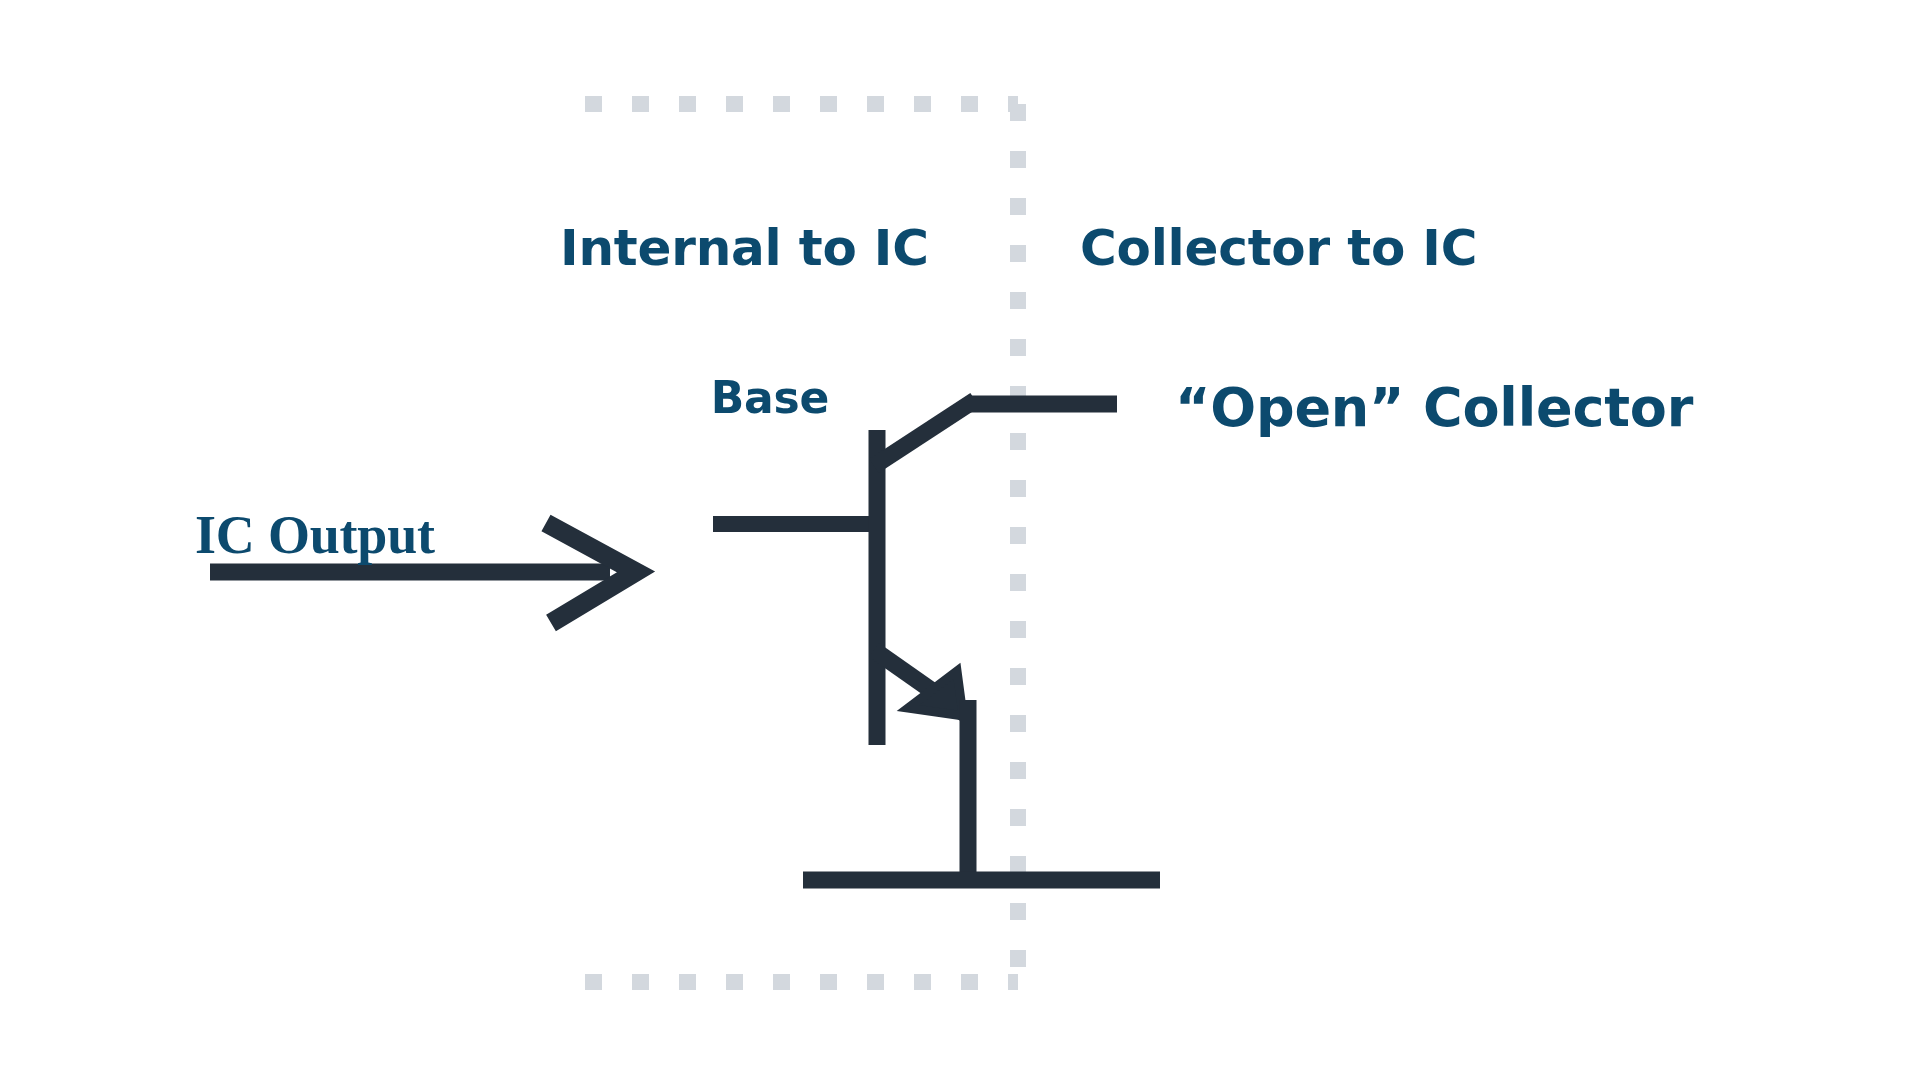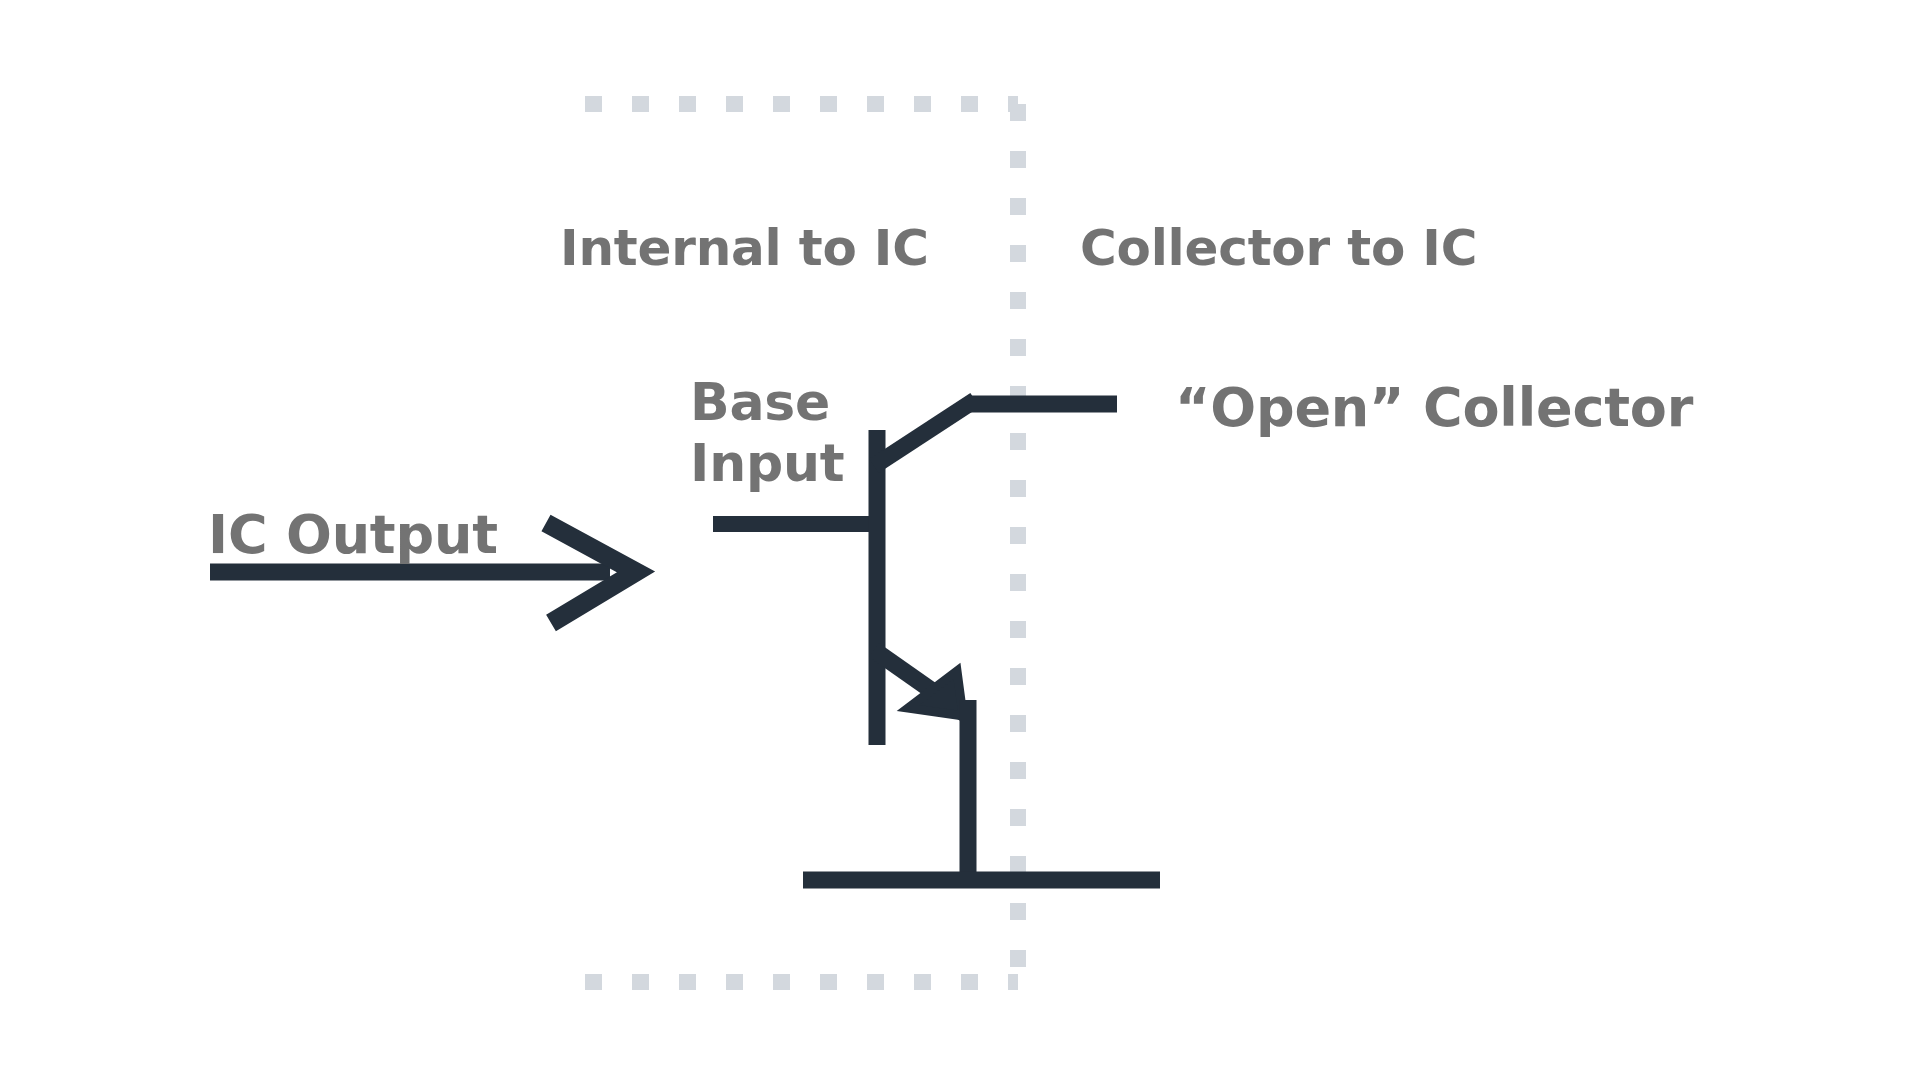--- a/index.html
+++ b/index.html
@@ -22,45 +22,46 @@
   #diagram-svg {
     position: absolute;
     left: 0;
     top: 0;
     width: 1920px;
     height: 1080px;
     display: block;
   }
   .lbl {
     position: absolute;
-    color: #737373;
+    color: #0c4a6e;
     font-family: "DejaVu Sans", "Liberation Sans", sans-serif;
     font-weight: 600;
     white-space: nowrap;
     line-height: 1.12;
     letter-spacing: -0.2px;
   }
   .lbl-section {
     font-size: 50px;
     font-weight: 600;
   }
   .lbl-big {
     font-size: 54px;
     font-weight: 700;
   }
   .lbl-small {
-    font-size: 52px;
+    font-size: 44px;
     font-weight: 600;
+    text-align: center;
     line-height: 1.18;
   }
   #label-internal  { left: 560px;  top: 220px; }
   #label-external  { left: 1080px; top: 220px; }
   #label-base      { left: 690px;  top: 372px; width: 160px; }
   #label-open-coll { left: 1175px; top: 378px; }
-  #label-ic-output { left: 208px;  top: 505px; }
+  #label-ic-output { left: 195px;  top: 505px; font-family: Liberation Serif, serif; }
   #label-ic-ground { left: 1200px; top: 862px; }
 </style>
 </head>
 <body>
 
 <div id="canvas">
 
   <svg id="diagram-svg" viewBox="0 0 1920 1080">
 
     <g>
@@ -103,21 +104,20 @@
     </g>
 
   </svg>
 
   <div class="lbl lbl-section" id="label-internal">Internal to IC</div>
 
   <div class="lbl lbl-section" id="label-external">Collector to IC</div>
 
   <div class="lbl lbl-small" id="label-base">
     <div>Base</div>
-    <div>Input</div>
   </div>
 
   <div class="lbl lbl-big" id="label-open-coll">“Open” Collector</div>
 
   <div class="lbl lbl-big" id="label-ic-output">IC Output</div>
 
 
 </div>
 
 </body></html>

